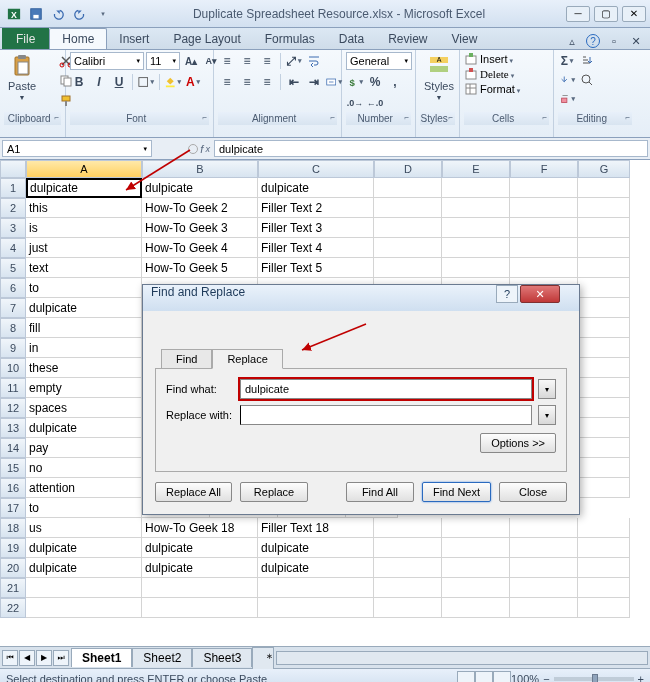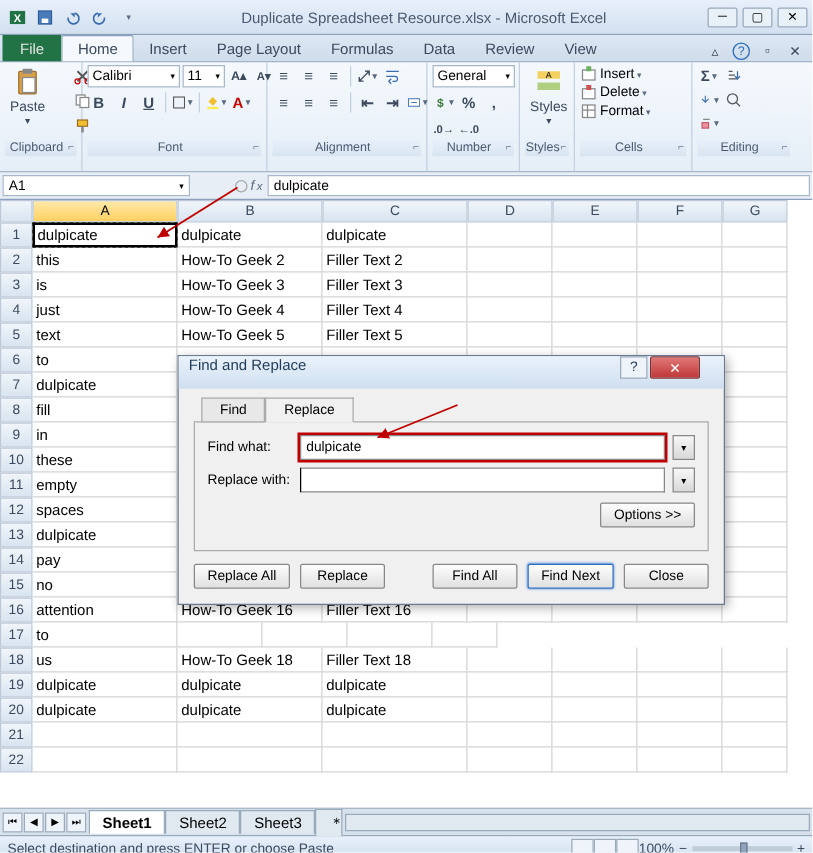--- a/index.html
+++ b/index.html
@@ -74,21 +74,21 @@
 .zoom-thumb{position:absolute;left:38px;top:-3px;width:6px;height:10px;background:#90a4bc;border:1px solid #6a7a90;}
 .viewbtn{width:18px;height:16px;border:1px solid #9ab;background:#eef4fa;}
 
 
 .dialog { position:absolute; left:142px; top:284px; width:438px; background:#f0f0f0; border:1px solid #6a7a90; box-shadow:2px 2px 8px rgba(0,0,0,0.3); }
 .dlg-title { height:26px; background:linear-gradient(#eaf2fb,#cfdff0); display:flex; align-items:flex-start; padding:0 19px 0 8px; font-size:12px; color:#1e3a5a; }
 .dlg-title-text{flex:1;}
 .dlg-help{width:22px;height:18px;border:1px solid #9ab;background:#eef4fa;display:flex;align-items:center;justify-content:center;margin-right:2px;font-size:11px;}
 .dlg-close{width:40px;height:18px;background:linear-gradient(#e07878,#c03838);border:1px solid #803030;color:#fff;display:flex;align-items:center;justify-content:center;font-size:11px;border-radius:2px;}
 .dlg-body { padding: 6px 12px 12px 12px; }
-.dlg-tabs { display:flex; margin-bottom:0px; margin-left:6px; }
+.dlg-tabs { display:flex; margin-bottom:0px; margin-left:6px;margin-top:31px; }
 .dlg-tab { padding:3px 14px; border:1px solid #aaa; background:#e8e8e8; font-size:11px; position:relative; top:1px;}
 .dlg-tab.active { background:#f0f0f0; border-bottom:1px solid #f0f0f0; }
 .dlg-panel { border:1px solid #aaa; padding:10px; background:#f0f0f0; }
 .dlg-row { display:flex; align-items:center; margin-bottom:6px; gap:6px;}
 .dlg-row label { width:68px; font-size:11px; }
 .dlg-input { flex:1; height:20px; border:1px solid #888; background:#fff; padding:0 4px; font-size:11px; }
 .dlg-input.hl { outline:2px solid #c00000; }
 .dlg-ddbtn{width:18px;height:20px;border:1px solid #888;background:linear-gradient(#f8f8f8,#d8d8d8);display:flex;align-items:center;justify-content:center;font-size:8px;}
 .dlg-opts { text-align:right; margin:8px 0;}
 .dlg-btns { display:flex; gap:8px; margin-top:10px; }
@@ -309,21 +309,21 @@
             <rect x="2" y="4" width="10" height="8" fill="#fff" stroke="#888"></rect>
             <rect x="5" y="1" width="4" height="4" fill="#6ab060"></rect>
           </svg>
           <span class="dd" style="font-size:11px;">Insert</span>
         </div>
       <div class="mini-row">
           <svg width="14" height="14" viewBox="0 0 14 14">
             <rect x="2" y="4" width="10" height="8" fill="#fff" stroke="#888"></rect>
             <rect x="5" y="1" width="4" height="4" fill="#d05050"></rect>
           </svg>
-          <span class="dd" style="font-size:11px;">Delete</span>
+          <span class="dd" style="font-size:11px;font-family:Liberation Serif, serif;">Delete</span>
         </div>
       <div class="mini-row">
           <svg width="14" height="14" viewBox="0 0 14 14">
             <rect x="2" y="2" width="10" height="10" fill="#fff" stroke="#888"></rect>
             <path d="M2 6 h10 M6 2 v10" stroke="#888"></path>
           </svg>
           <span class="dd" style="font-size:11px;">Format</span>
         </div>
     </div>
     <div class="rgroup-label">Cells</div>

